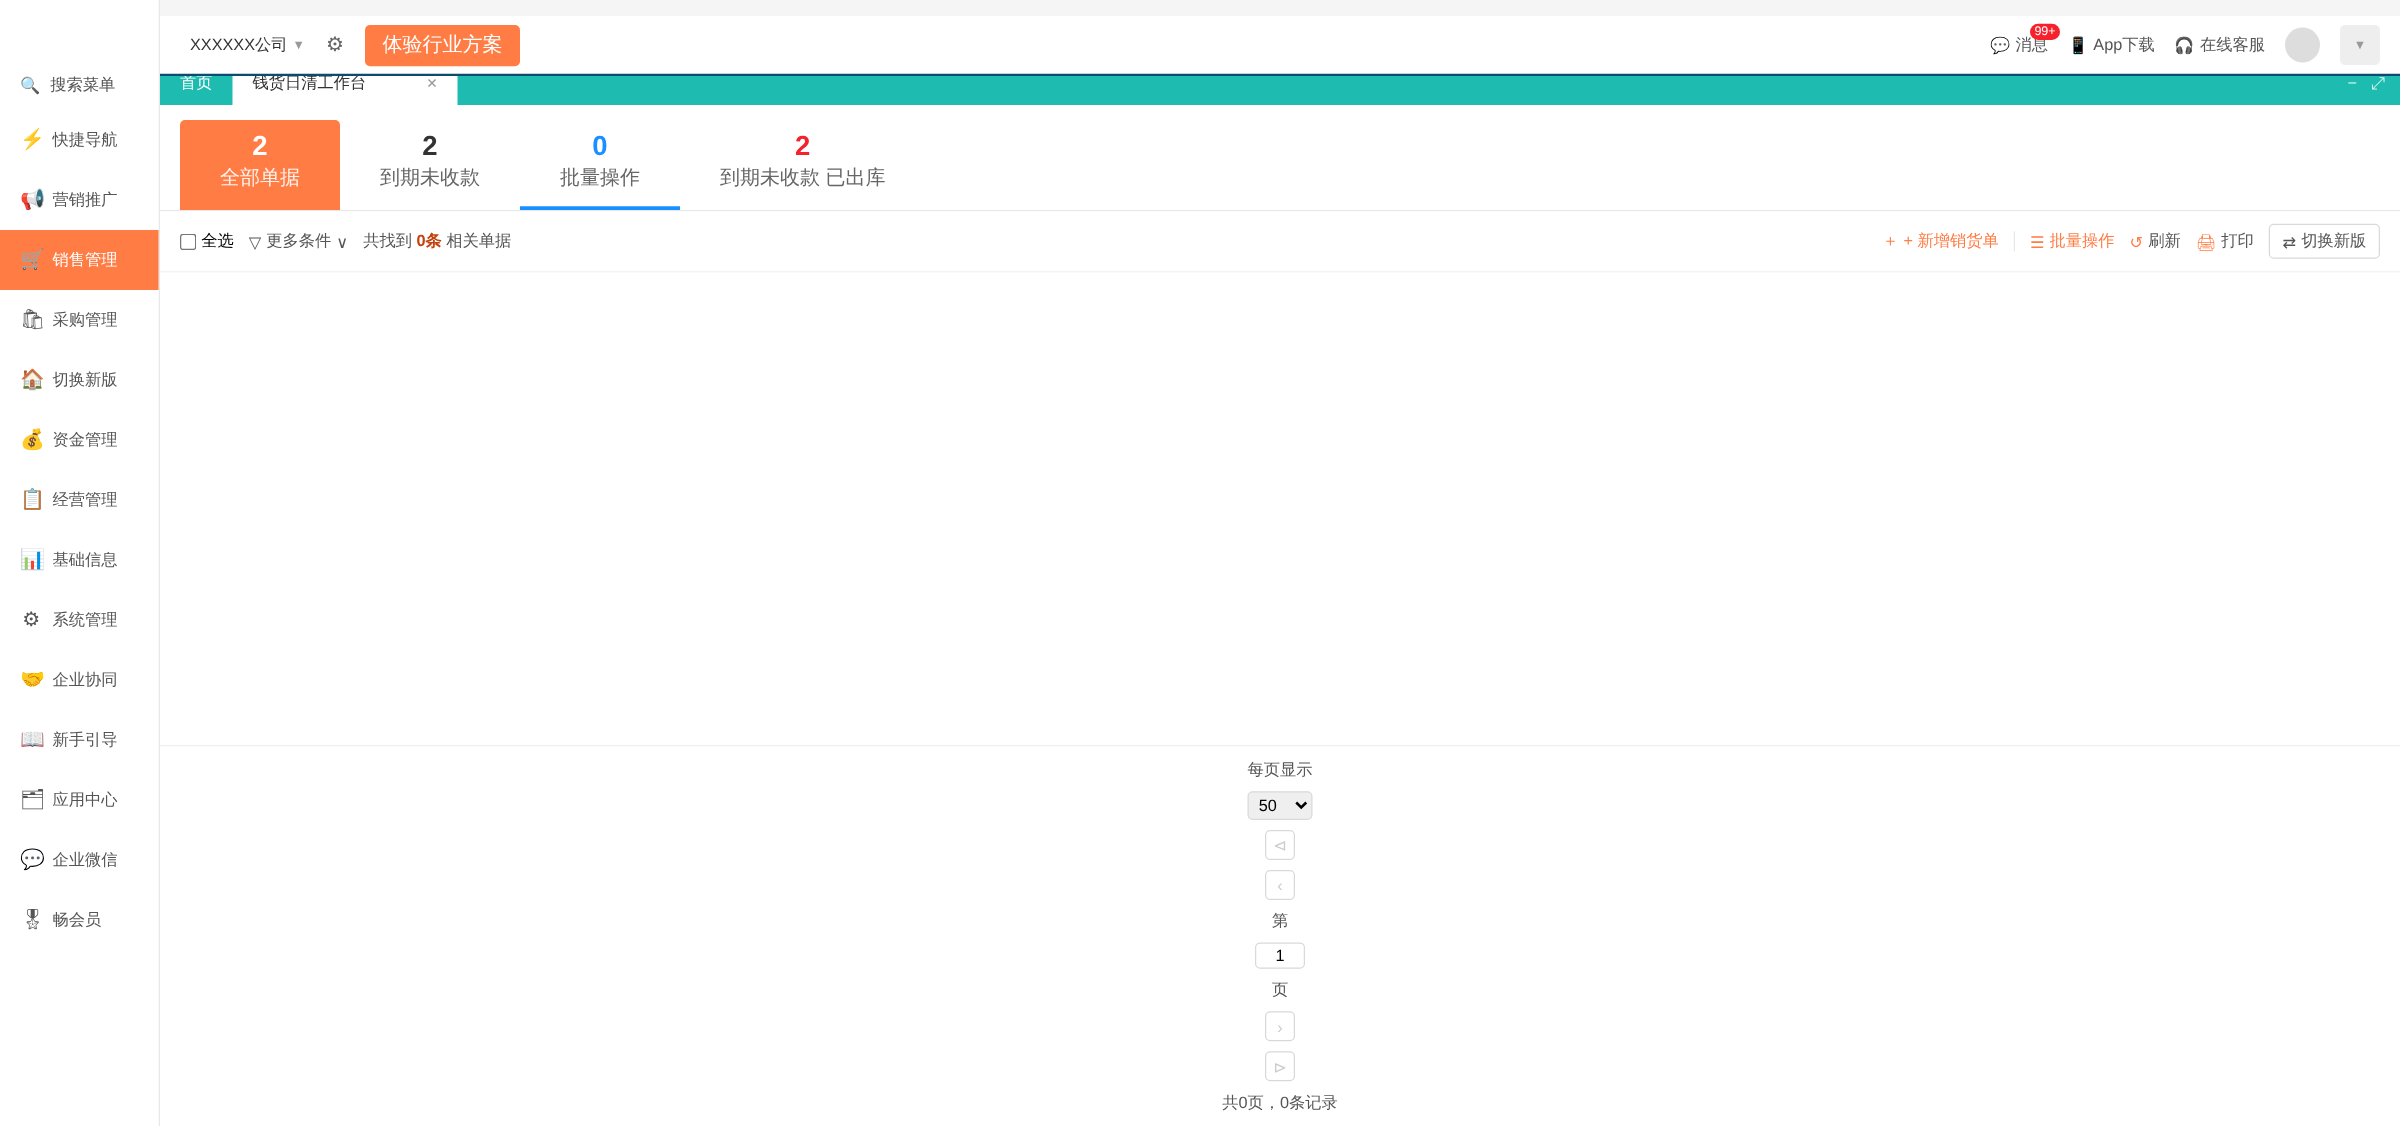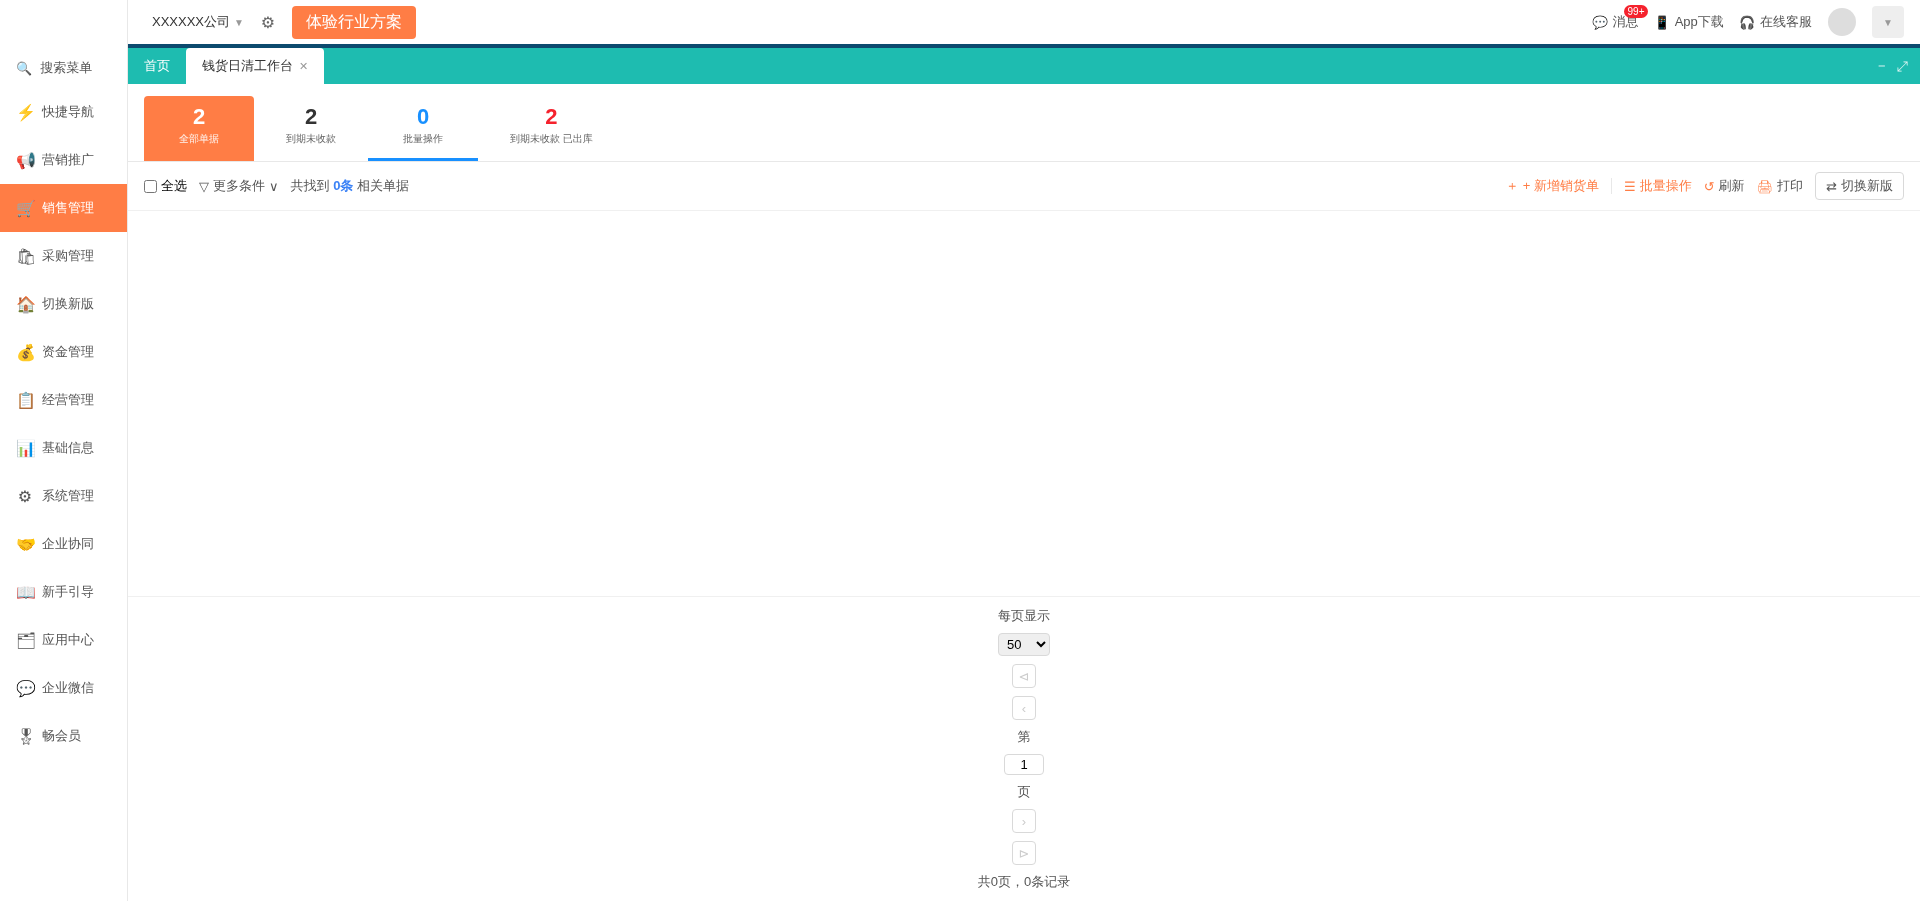--- a/index.html
+++ b/index.html
@@ -2,26 +2,26 @@
 <html><head>
   <meta charset="utf-8">
   <style>
     * { box-sizing: border-box; margin: 0; padding: 0; }
     body { font-family: 'Microsoft YaHei', Arial, sans-serif; font-size: 13px; background: #f5f5f5; overflow: hidden; }
 
     
     .top-header {
       height: 48px;
       background: #fff;
-      border-bottom: 4px solid #0c4a6e;
+      border-bottom: 2px solid #0c4a6e;
       display: flex;
       align-items: center;
       padding: 0 16px;
       position: fixed;
-      top: 0; left: 0; right: 0;
+      top: 13px; left: 0; right: 0;
       z-index: 100;
     }
     .logo-area {
       width: 128px;
       display: flex;
       align-items: center;
       gap: 6px;
       flex-shrink: 0;
     }
     .logo-icon {
@@ -103,20 +103,21 @@
       cursor: pointer;
       font-size: 13px;
       color: rgba(255,255,255,0.85);
       white-space: nowrap;
     }
     .tab-item.home { color: #fff; }
     .tab-item.active {
       background: #fff;
       color: #333;
       border-radius: 4px 4px 0 0;
+      gap: 42px;
     }
     .tab-close {
       margin-left: 6px;
       color: #999;
       font-size: 11px;
       cursor: pointer;
     }
     .tab-bar-right {
       margin-left: auto;
       display: flex; align-items: center; gap: 8px; padding-right: 12px;
@@ -186,42 +187,42 @@
       background: #ff7d45;
       border-radius: 4px 4px 0 0;
       color: #fff;
     }
     .stat-tab.active-blue { border-bottom: 3px solid #1890ff; }
     .stat-tab .stat-number { font-size: 22px; font-weight: bold; }
     .stat-tab.active-orange .stat-number { color: #fff; }
     .stat-tab .stat-number.blue { color: #1890ff; }
     .stat-tab .stat-number.red { color: #f5222d; }
     .stat-tab .stat-number.gray { color: #333; }
-    .stat-tab .stat-label { font-size: 10px; color: #666; margin-top: 2px; }
+    .stat-tab .stat-label { font-size: 16px; color: #666; margin-top: 2px; }
     .stat-tab.active-orange .stat-label { color: rgba(255,255,255,0.9); }
 
     
     .toolbar {
       background: #fff;
       padding: 10px 16px;
       display: flex;
       align-items: center;
       gap: 12px;
       border-bottom: 1px solid #f0f0f0;
     }
     .toolbar-left { display: flex; align-items: center; gap: 12px; }
     .toolbar-right { margin-left: auto; display: flex; align-items: center; gap: 12px; }
 
     .checkbox-label { display: flex; align-items: center; gap: 4px; cursor: pointer; justify-content: center; }
     .filter-btn {
       display: flex; align-items: center; gap: 4px;
       color: #555; cursor: pointer; font-size: 13px;
     }
     .found-text { font-size: 13px; color: #555; }
-    .found-count { color: #3b82f6; font-weight: bold; }
+    .found-count { color: #c2410c; font-weight: bold; }
 
     .action-btn {
       display: flex; align-items: center; gap: 4px;
       cursor: pointer; font-size: 13px; color: #555;
     }
     .action-btn.primary { color: #ff7d45; }
     .add-btn {
       display: flex; align-items: center; gap: 4px;
       cursor: pointer; font-size: 13px; color: #ff7d45;
     }

